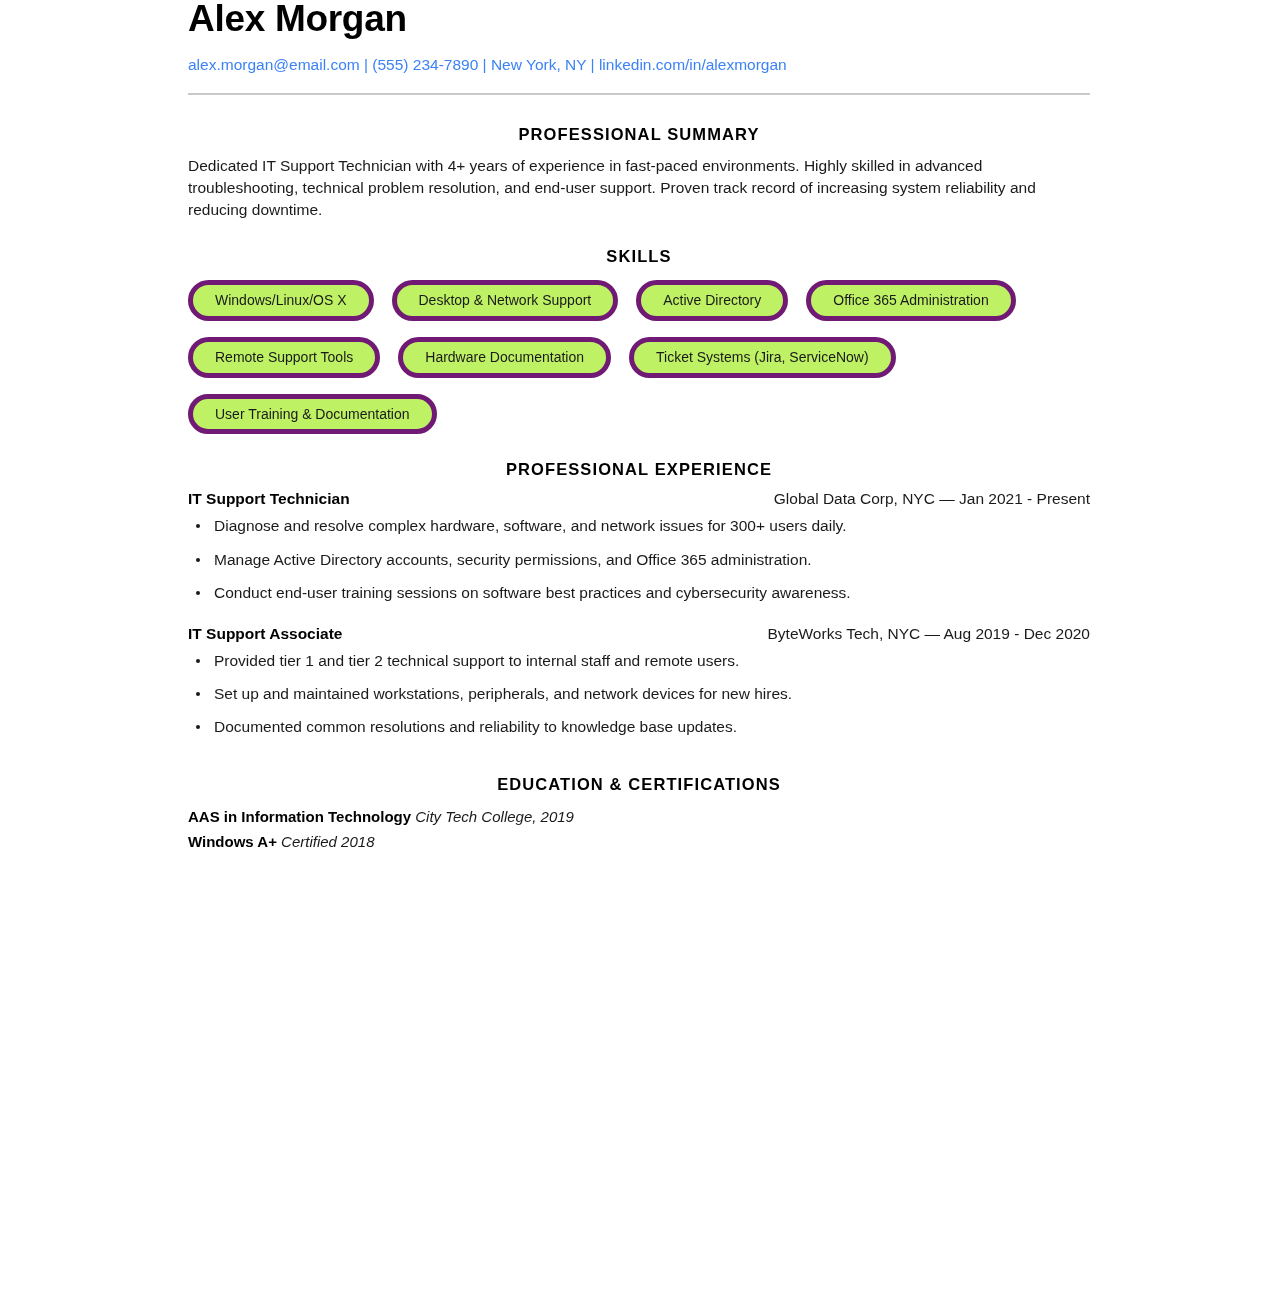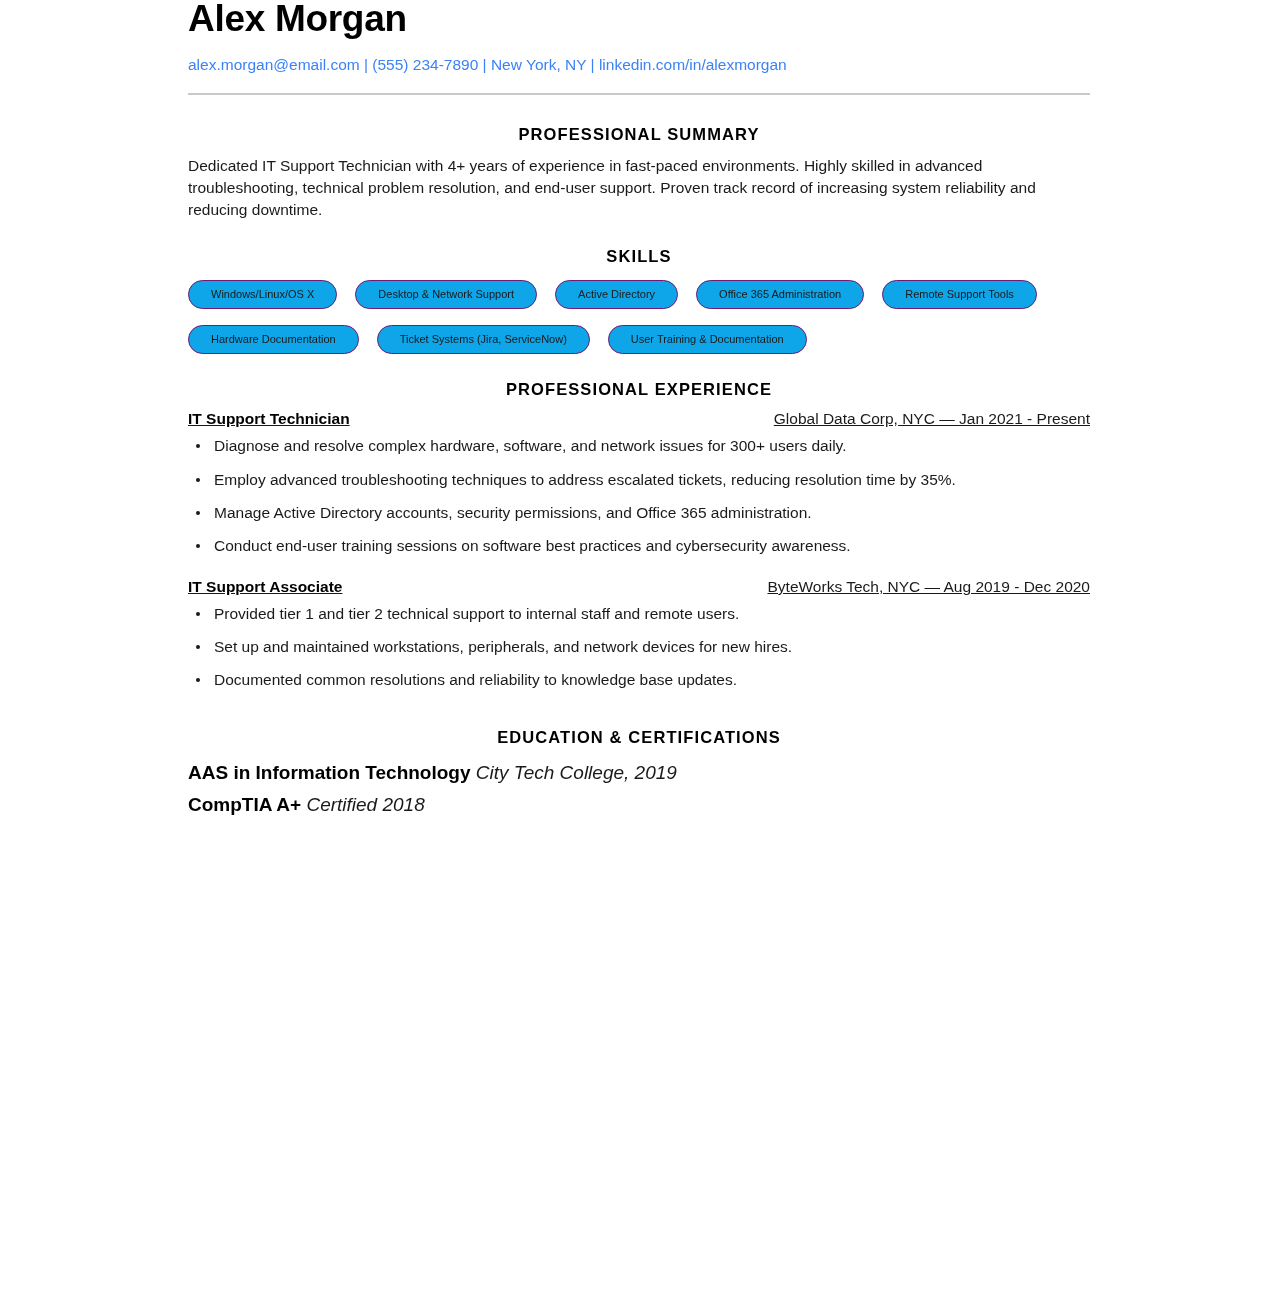--- a/index.html
+++ b/index.html
@@ -67,41 +67,40 @@
 
   
   .skills-wrap {
     display: flex;
     flex-wrap: wrap;
     gap: 16px 18px;
     max-width: 870px;
     margin-top: 14px;
   }
   .skill-pill {
-    border: 1px solid #701a75;
+    border: 5px solid #701a75;
     border-radius: 999px;
     padding: 7px 22px;
-    font-size: 11px;
+    font-size: 14px;
     line-height: 1.2;
     color: #1a1a1a;
-    background: #0ea5e9;
+    background: #bef264;
     white-space: nowrap;
   }
 
   
   .job {
     margin-bottom: 22px;
   }
   .job-head {
     display: flex;
     justify-content: space-between;
     align-items: baseline;
     width: 902px;
     margin-bottom: 8px;
-    text-decoration: underline;
   }
   .job-title {
     font-size: 15.5px;
     font-weight: bold;
     color: #000000;
   }
   .job-meta {
     font-size: 15.5px;
     color: #1a1a1a;
     text-align: center;
@@ -134,21 +133,21 @@
 
   .exp-section .job + .job {
     margin-top: 10px;
   }
 
   
   .edu-section {
     margin-top: 38px;
   }
   .edu-row {
-    font-size: 19px;
+    font-size: 15px;
     line-height: 1.55;
     margin-bottom: 2px;
   }
   .edu-degree {
     font-weight: bold;
     color: #000000;
   }
   .edu-where {
     font-style: italic;
     color: #1a1a1a;
@@ -187,21 +186,20 @@
   <div class="section exp-section">
     <div class="section-title">PROFESSIONAL EXPERIENCE</div>
     <div>
         <div class="job">
           <div class="job-head">
             <div class="job-title">IT Support Technician</div>
             <div class="job-meta">Global Data Corp, NYC — Jan 2021 - Present</div>
           </div>
           <ul class="bullets">
             <li>Diagnose and resolve complex hardware, software, and network issues for 300+ users daily.</li>
-            <li>Employ advanced troubleshooting techniques to address escalated tickets, reducing resolution time by 35%.</li>
             <li>Manage Active Directory accounts, security permissions, and Office 365 administration.</li>
             <li>Conduct end-user training sessions on software best practices and cybersecurity awareness.</li>
           </ul>
         </div>
         <div class="job">
           <div class="job-head">
             <div class="job-title">IT Support Associate</div>
             <div class="job-meta">ByteWorks Tech, NYC — Aug 2019 - Dec 2020</div>
           </div>
           <ul class="bullets">
@@ -210,17 +208,17 @@
             <li>Documented common resolutions and reliability to knowledge base updates.</li>
           </ul>
         </div>
       </div>
   </div>
 
   <div class="section edu-section">
     <div class="section-title">EDUCATION &amp; CERTIFICATIONS</div>
     <div>
         <div class="edu-row"><span class="edu-degree">AAS in Information Technology</span> <span class="edu-where">City Tech College, 2019</span></div>
-        <div class="edu-row"><span class="edu-degree">CompTIA A+</span> <span class="edu-where">Certified 2018</span></div>
+        <div class="edu-row"><span class="edu-degree">Windows A+</span> <span class="edu-where">Certified 2018</span></div>
       </div>
   </div>
 
 </div>
 
 </body></html>

